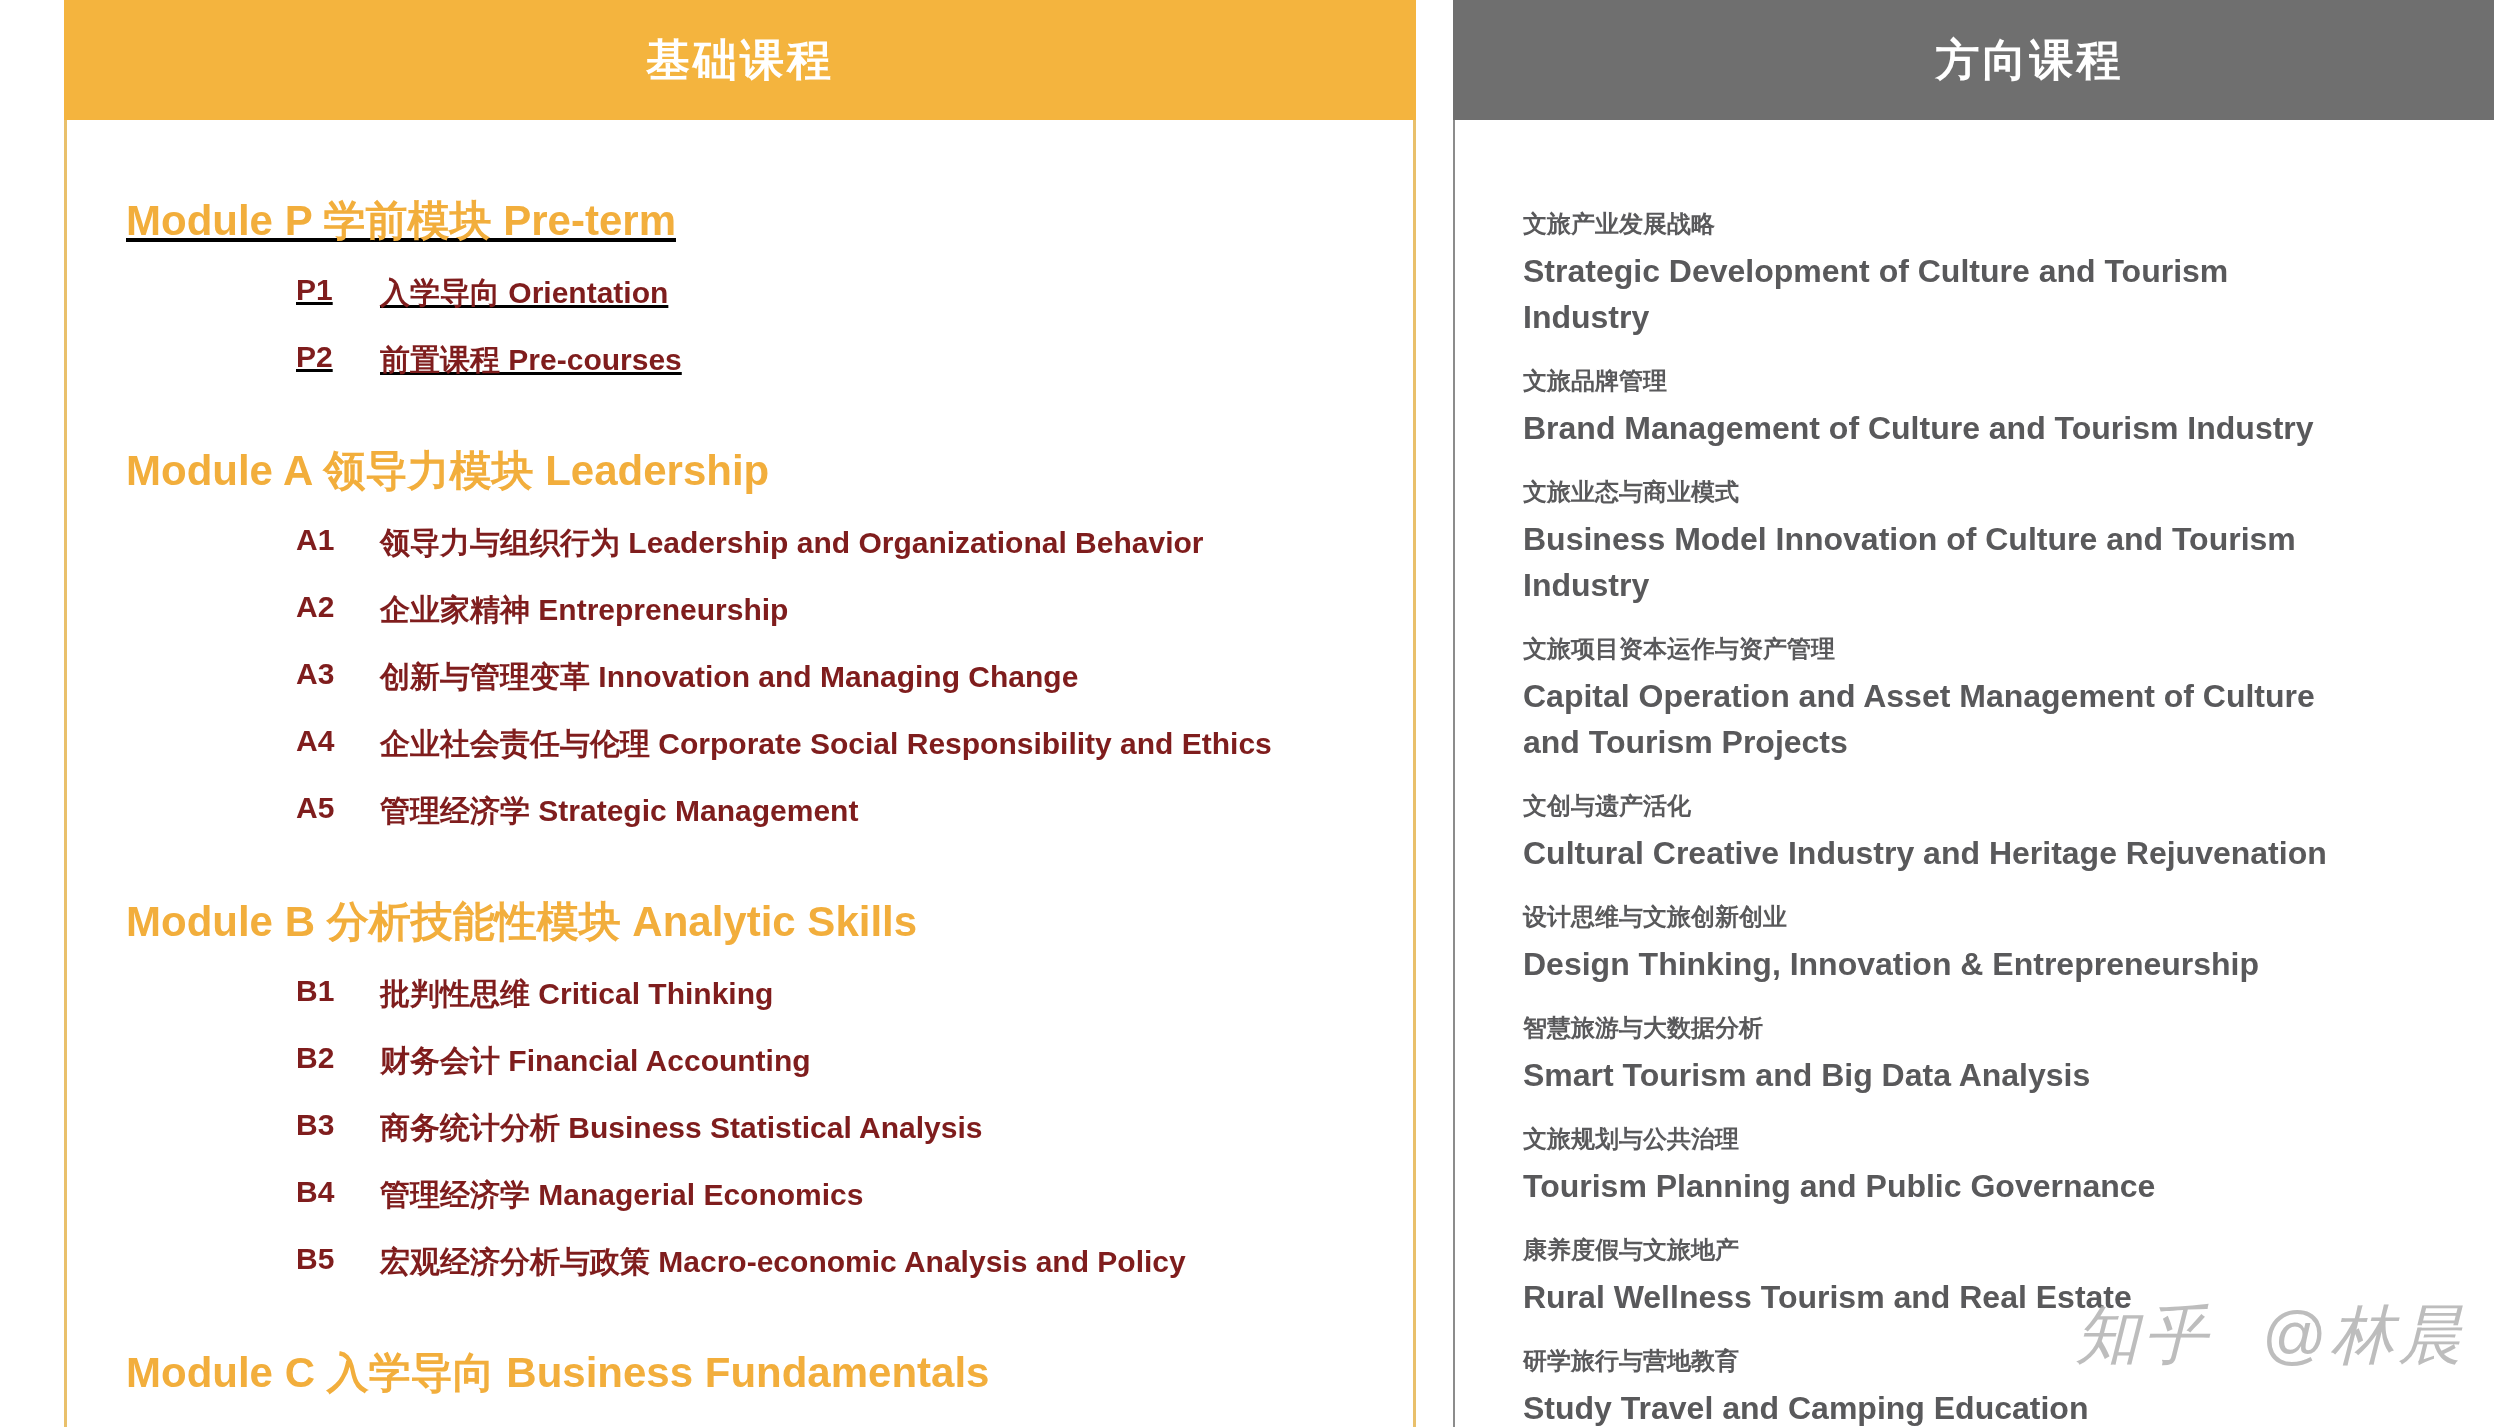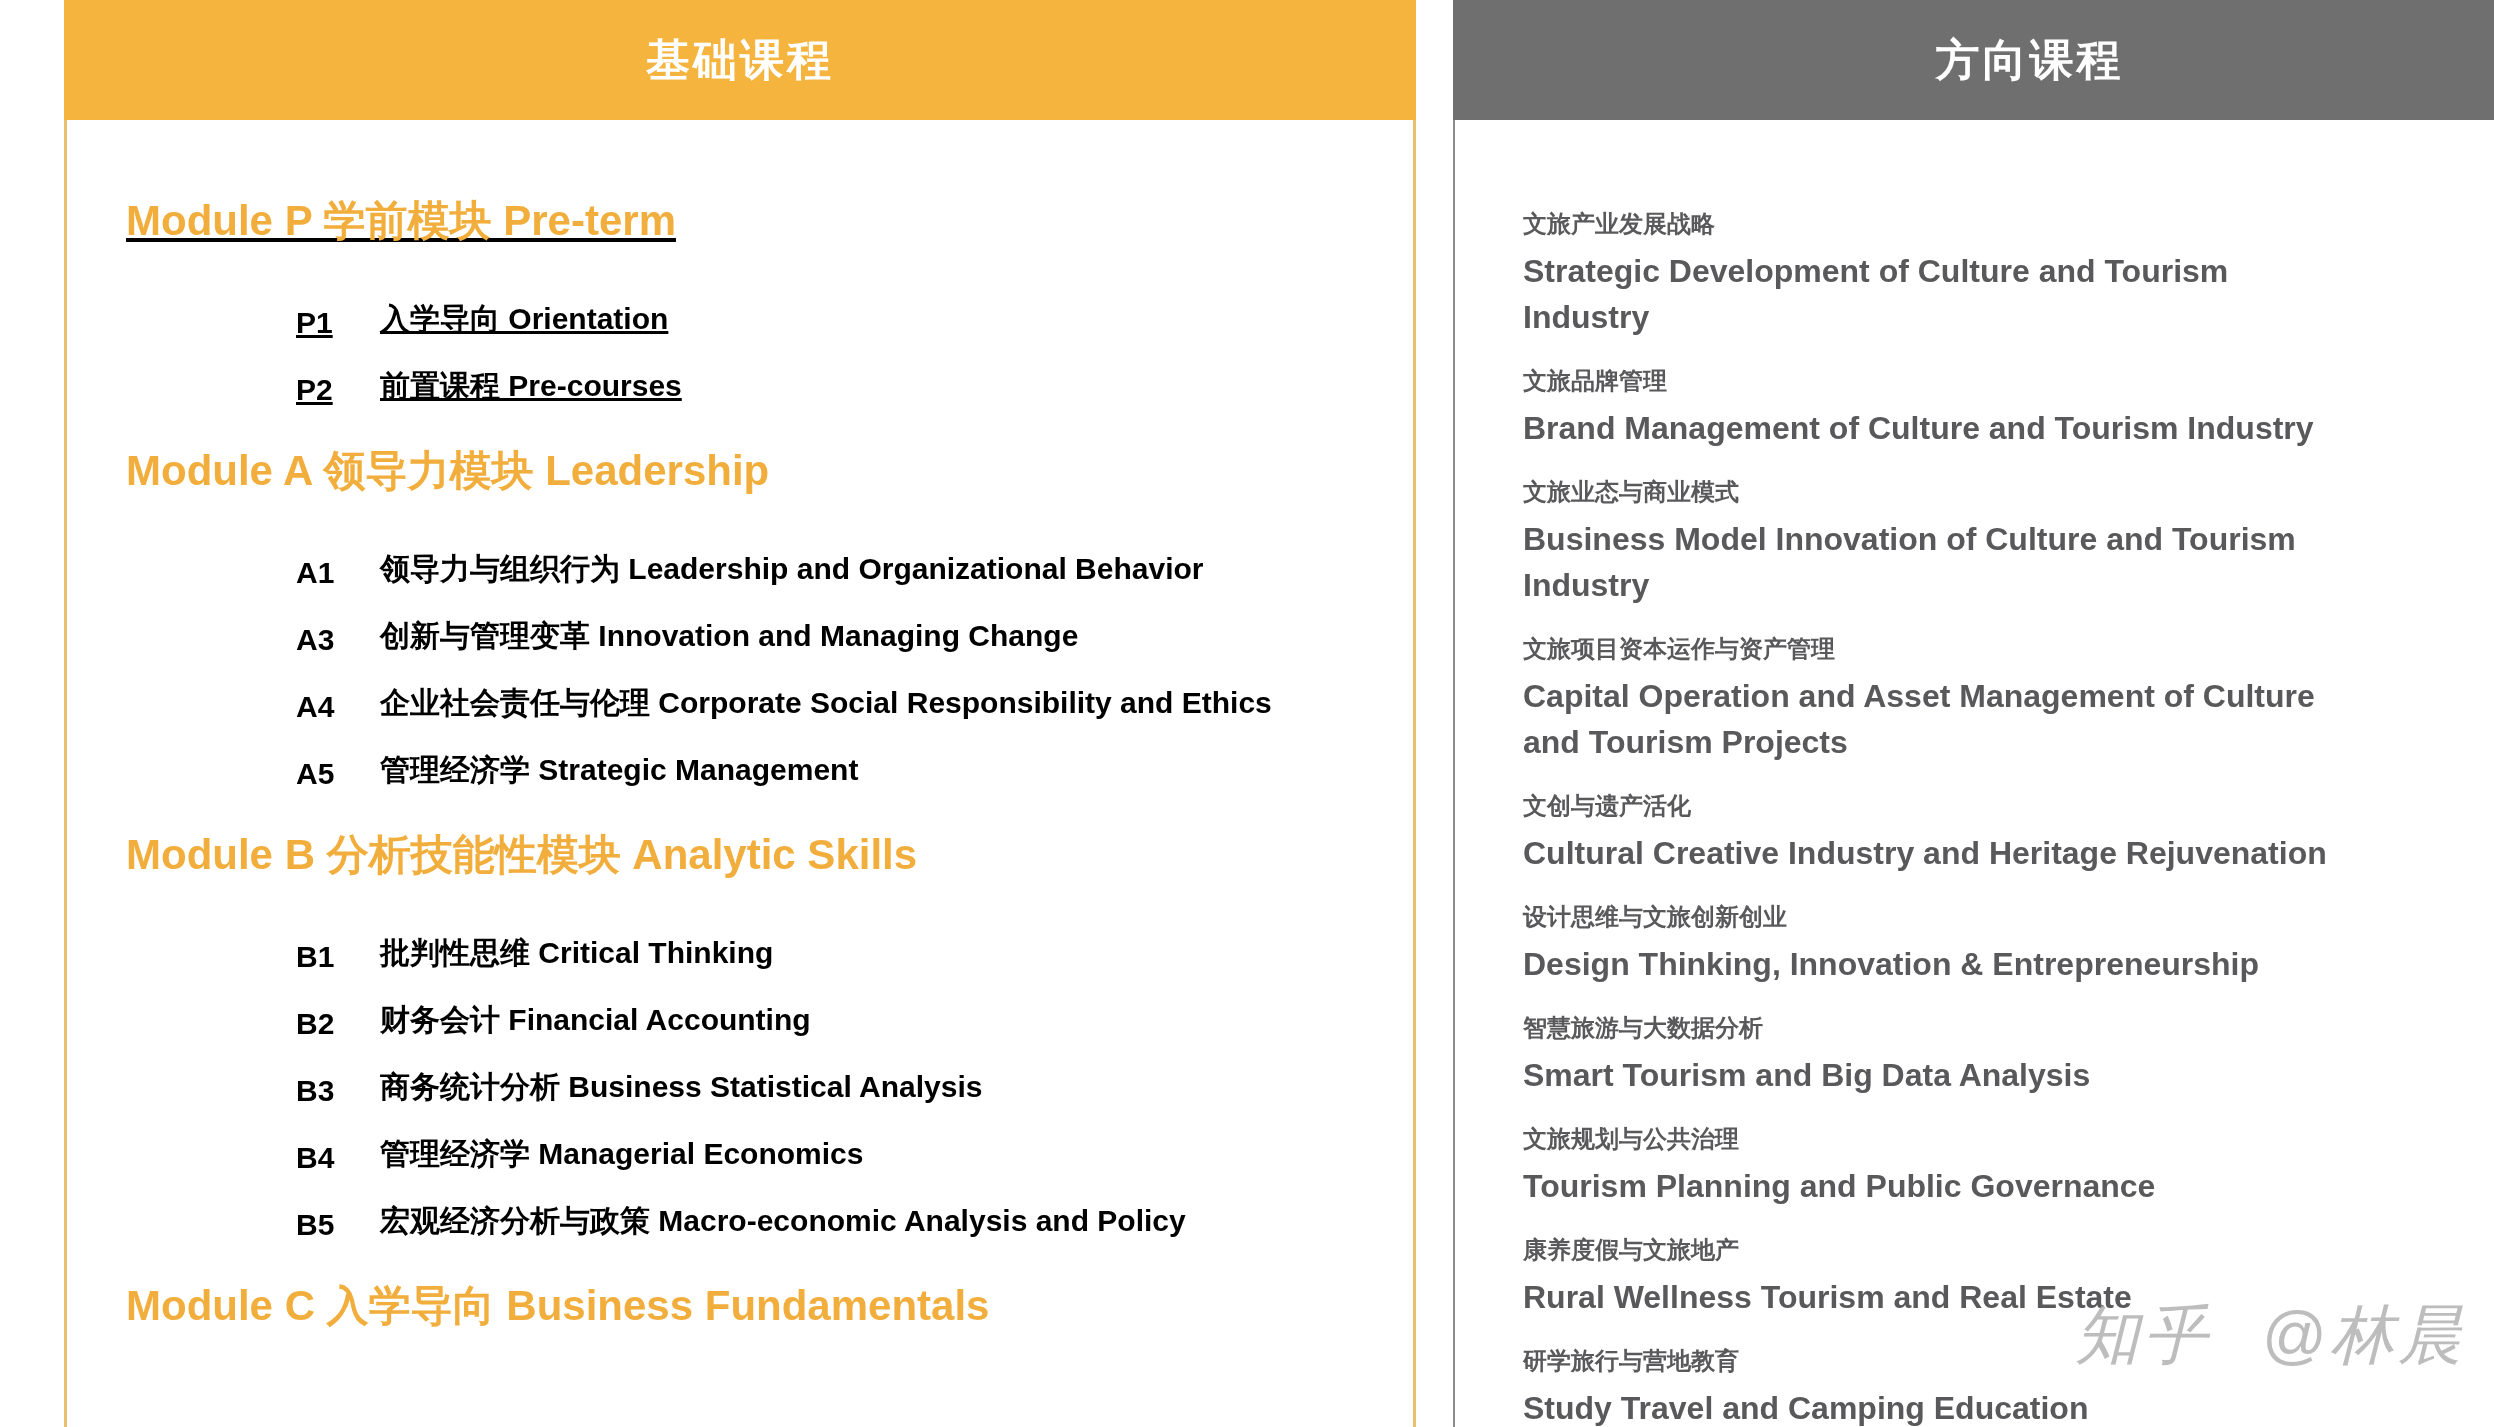--- a/index.html
+++ b/index.html
@@ -31,23 +31,23 @@
     border-left:2px solid #8C8C8C;border-right:2px solid #8C8C8C;
     padding:80px 36px 0 68px;
   }
   .module{margin-top:38px;}
   .module:first-child{margin-top:75px;text-decoration:underline;}
   .module-heading{
     font-size:42px;font-weight:bold;color:#F2AE3C;
     line-height:52px;margin-bottom:26px;white-space:nowrap;
   }
   .course-row{
-    display:flex;align-items:flex-end;height:67px;
+    display:flex;align-items:flex-start;height:67px;
     padding-left:170px;
-    font-size:30px;font-weight:bold;color:#000000;
+    font-size:30px;font-weight:bold;color:#7f1d1d;
   }
   .course-code{width:84px;flex:none;}
   .course-name{white-space:nowrap;}
   .r-item{margin-bottom:17px;font-weight:bold;color:#59595B;}
   .r-zh{font-size:24px;line-height:48px;white-space:nowrap;}
   .r-en{font-size:32px;line-height:46px;max-width:835px;}
   .watermark{
     position:absolute;top:1292px;right:28px;z-index:10;
     font-size:64px;color:rgba(178,178,178,0.85);
     white-space:pre;word-spacing:28px;letter-spacing:4px;font-style:italic;
@@ -72,20 +72,24 @@
           <div class="course-row">
             <span class="course-code">P2</span>
             <span class="course-name">前置课程 Pre-courses</span>
           </div>
         </div>
         <div class="module">
           <div class="module-heading">Module A 领导力模块 Leadership</div>
           <div class="course-row">
             <span class="course-code">A1</span>
             <span class="course-name">领导力与组织行为 Leadership and Organizational Behavior</span>
+          </div>
+          <div class="course-row">
+            <span class="course-code">A2</span>
+            <span class="course-name">企业家精神 Entrepreneurship</span>
           </div>
           <div class="course-row">
             <span class="course-code">A3</span>
             <span class="course-name">创新与管理变革 Innovation and Managing Change</span>
           </div>
           <div class="course-row">
             <span class="course-code">A4</span>
             <span class="course-name">企业社会责任与伦理 Corporate Social Responsibility and Ethics</span>
           </div>
           <div class="course-row">

